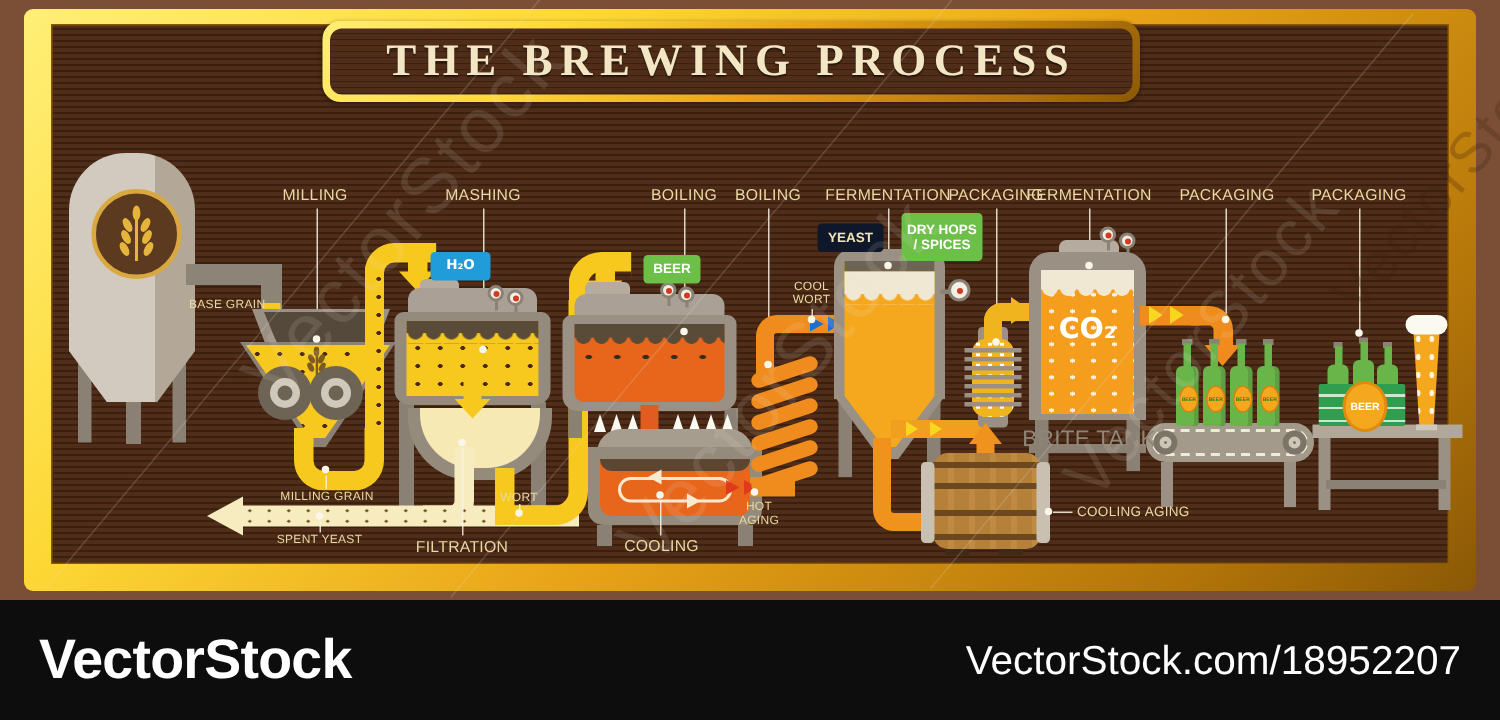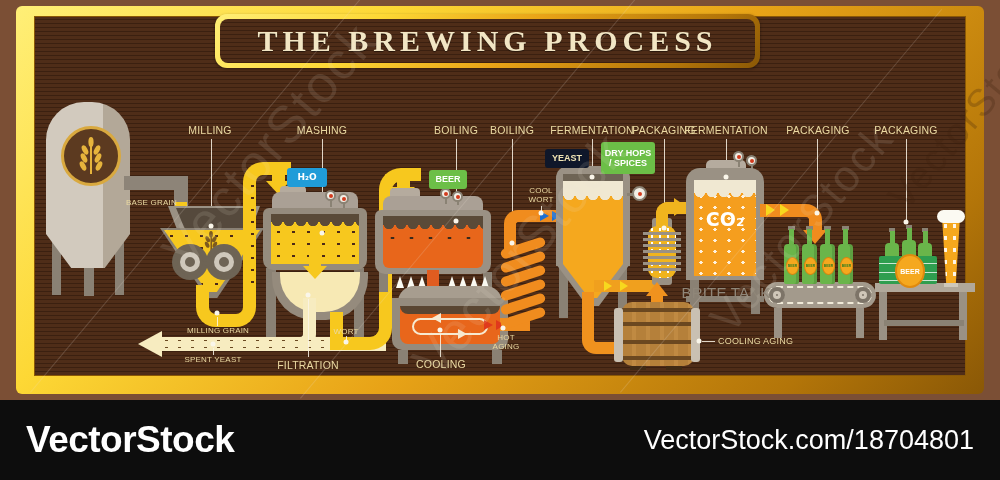--- a/index.html
+++ b/index.html
@@ -414,15 +414,15 @@
   <div class="abs wline" style="left:620px;top:392px;width:500px"></div>
   <div class="abs wm" style="left:150px;top:240px">VectorStock</div>
   <div class="abs wm" style="left:400px;top:350px">VectorStock</div>
   <div class="abs wm" style="left:700px;top:310px;font-size:44px">VectorStock</div>
   <div class="abs wm" style="left:880px;top:190px;font-size:38px;color:rgba(60,30,10,.25)">VectorStock</div>
 
  </div>
 
  <div id="footer" class="abs">
    <span class="brand">VectorStock</span>
-   <span class="credit">VectorStock.com/18704801</span>
+   <span class="credit">VectorStock.com/18952207</span>
  </div>
 </div>
 
 </body></html>

